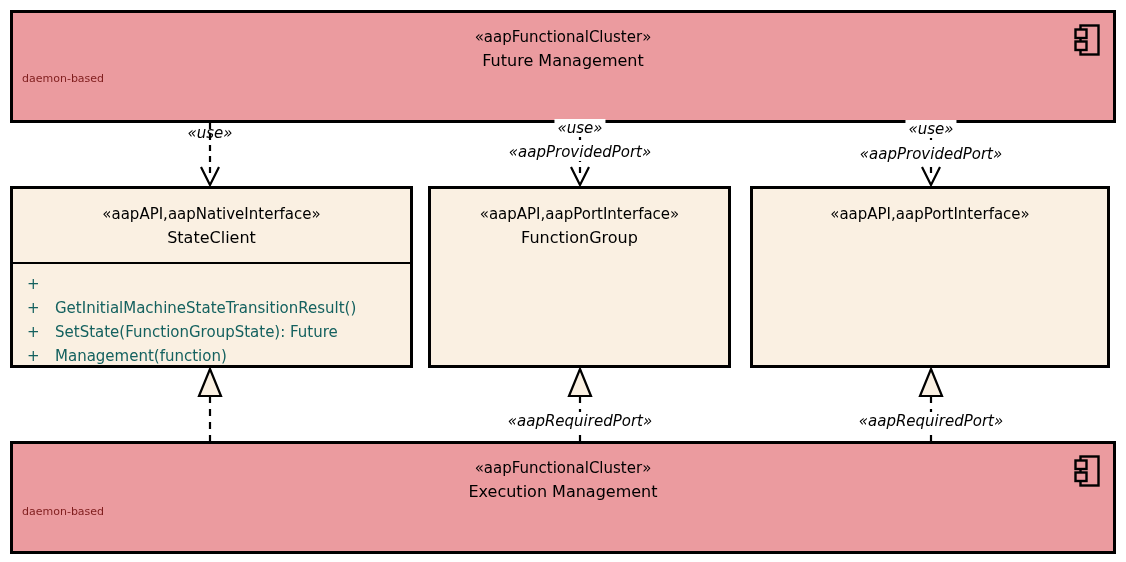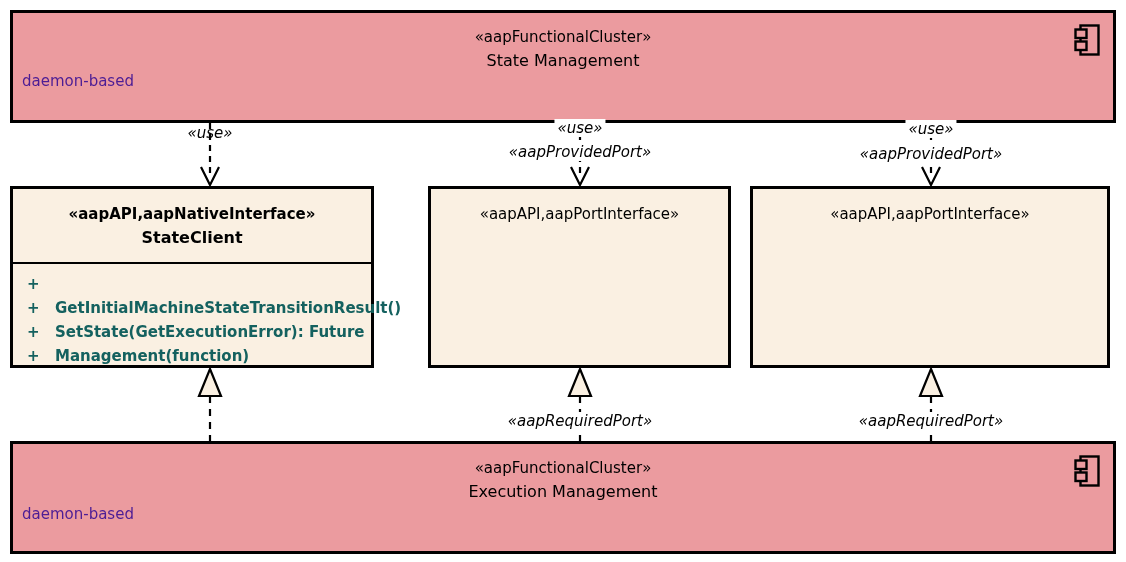--- a/index.html
+++ b/index.html
@@ -38,22 +38,22 @@
     font-size: 15px;
     display: block;
   }
   .cluster-name {
     font-size: 16px;
     display: block;
   }
   .cluster-tag {
     position: absolute;
     left: 9px;
-    font-size: 15px;
-    color: #4c1d95;
+    font-size: 11px;
+    color: #7f1d1d;
   }
 
   
   .component-icon {
     position: absolute;
     right: 13px;
     top: 11px;
     width: 26px;
     height: 32px;
   }
@@ -128,21 +128,21 @@
   }
 </style>
 </head>
 <body>
 
 <div id="canvas">
 
   <div class="cluster" style="left:10px; top:10px; width:1106px; height:113px;">
     <div class="cluster-header">
       <span class="cluster-stereotype">«aapFunctionalCluster»</span>
-      <span class="cluster-name">State Management</span>
+      <span class="cluster-name">Future Management</span>
     </div>
     <div class="cluster-tag" style="top:59px;">daemon-based</div>
     <span class="component-icon">
       <svg width="26" height="32" viewBox="0 0 26 32" xmlns="http://www.w3.org/2000/svg">
         <rect x="6.5" y="1.5" width="18" height="29" fill="none" stroke="#000" stroke-width="2.4"></rect>
         <rect x="1.5" y="5.5" width="11" height="8.5" fill="#eb9b9f" stroke="#000" stroke-width="2.4"></rect>
         <rect x="1.5" y="17.5" width="11" height="8.5" fill="#eb9b9f" stroke="#000" stroke-width="2.4"></rect>
       </svg>
     </span>
   </div>
@@ -166,48 +166,49 @@
 
   <span class="conn" style="left:901px; top:123px; width:60px; height:64px;">
     <svg width="60" height="64" viewBox="0 0 60 64" xmlns="http://www.w3.org/2000/svg">
       <line x1="30" y1="0" x2="30" y2="52" stroke="#000" stroke-width="2.2" stroke-dasharray="6,5"></line>
       <polyline points="21,44 30,62 39,44" fill="none" stroke="#000" stroke-width="2.2"></polyline>
     </svg>
   </span>
   <span class="conn-label" style="left:931px; top:120px; background:#ffffff; padding:0 3px;">«use»</span>
   <span class="conn-label" style="left:931px; top:145px; background:#ffffff; padding:0 3px;">«aapProvidedPort»</span>
 
-  <div class="iface" style="left:10px; top:186px; width:364px; height:182px;font-weight:bold;">
+  <div class="iface" style="left:10px; top:186px; width:403px; height:182px;">
     <div class="iface-head">
       <span class="iface-stereotype">«aapAPI,aapNativeInterface»</span>
       <span class="iface-name">StateClient</span>
     </div>
     <div class="iface-sep"></div>
     <div class="iface-ops">
       <div class="op-row">
         <span class="op-vis">+</span>
       </div>
       <div class="op-row">
         <span class="op-vis">+</span>
         <span class="op-sig">GetInitialMachineStateTransitionResult()</span>
       </div>
       <div class="op-row">
         <span class="op-vis">+</span>
-        <span class="op-sig">SetState(GetExecutionError): Future</span>
+        <span class="op-sig">SetState(FunctionGroupState): Future</span>
       </div>
       <div class="op-row">
         <span class="op-vis">+</span>
         <span class="op-sig">Management(function)</span>
       </div>
     </div>
   </div>
 
   <div class="iface" style="left:428px; top:186px; width:303px; height:182px;">
     <div class="iface-head">
       <span class="iface-stereotype">«aapAPI,aapPortInterface»</span>
+      <span class="iface-name">FunctionGroup</span>
     </div>
   </div>
 
   <div class="iface" style="left:750px; top:186px; width:360px; height:182px;">
     <div class="iface-head">
       <span class="iface-stereotype">«aapAPI,aapPortInterface»</span>
     </div>
   </div>
 
   <span class="conn" style="left:180px; top:368px; width:60px; height:74px;">

